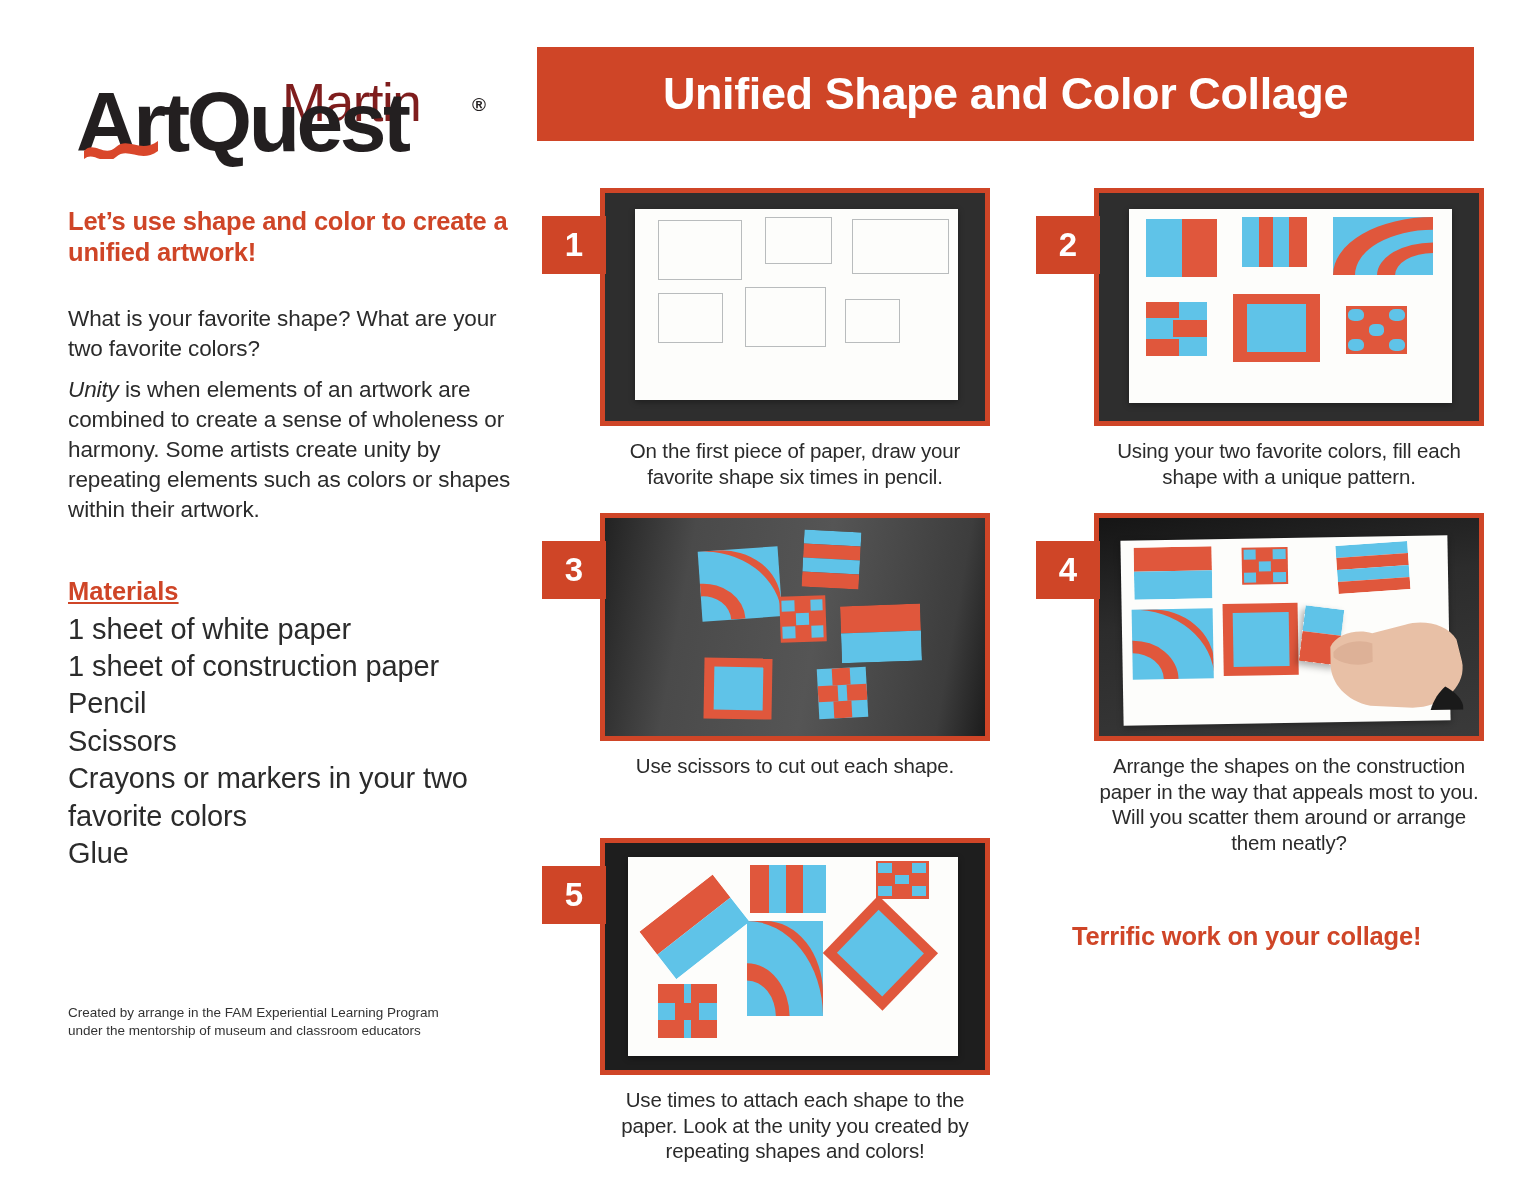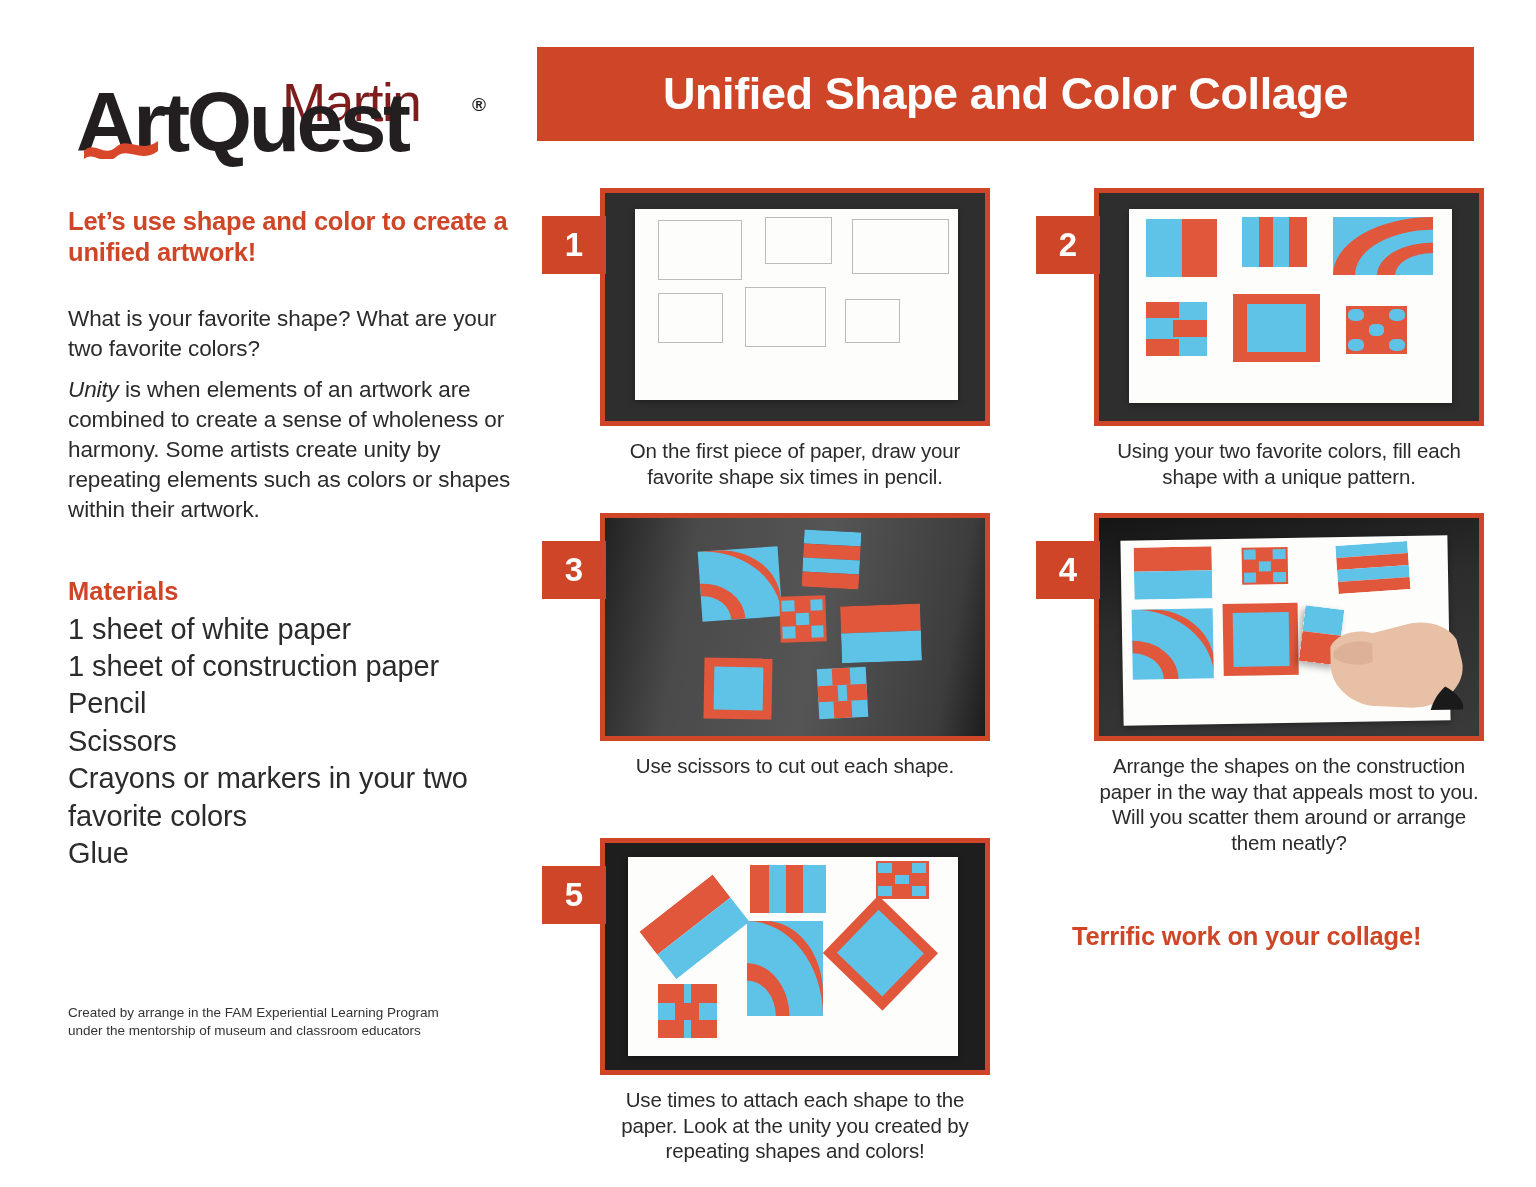--- a/index.html
+++ b/index.html
@@ -42,21 +42,21 @@
   .body-p {
     margin-top: 11px;
     font-size: 22.5px; line-height: 1.33; color: #2b2b2b;
     letter-spacing: -0.1px;
   }
   .body-p .ital { font-style: italic; }
   .body-p2 { margin-top: 36px; }
 
   .materials-head {
     margin-top: 52px;
-    font-size: 25.5px; font-weight: 700; color: #cf4527;
+    font-size: 25.5px; font-weight: 700; color: #cf4527; text-decoration: underline;
   }
   .materials-list { margin-top: 5px; }
   .materials-list li {
     list-style: none;
     font-size: 29px; line-height: 1.29; color: #2b2b2b;
     letter-spacing: -0.1px;
   }
 
   
   .frist-block { position: absolute; left: 68px; top: 968px; width: 462px; }

